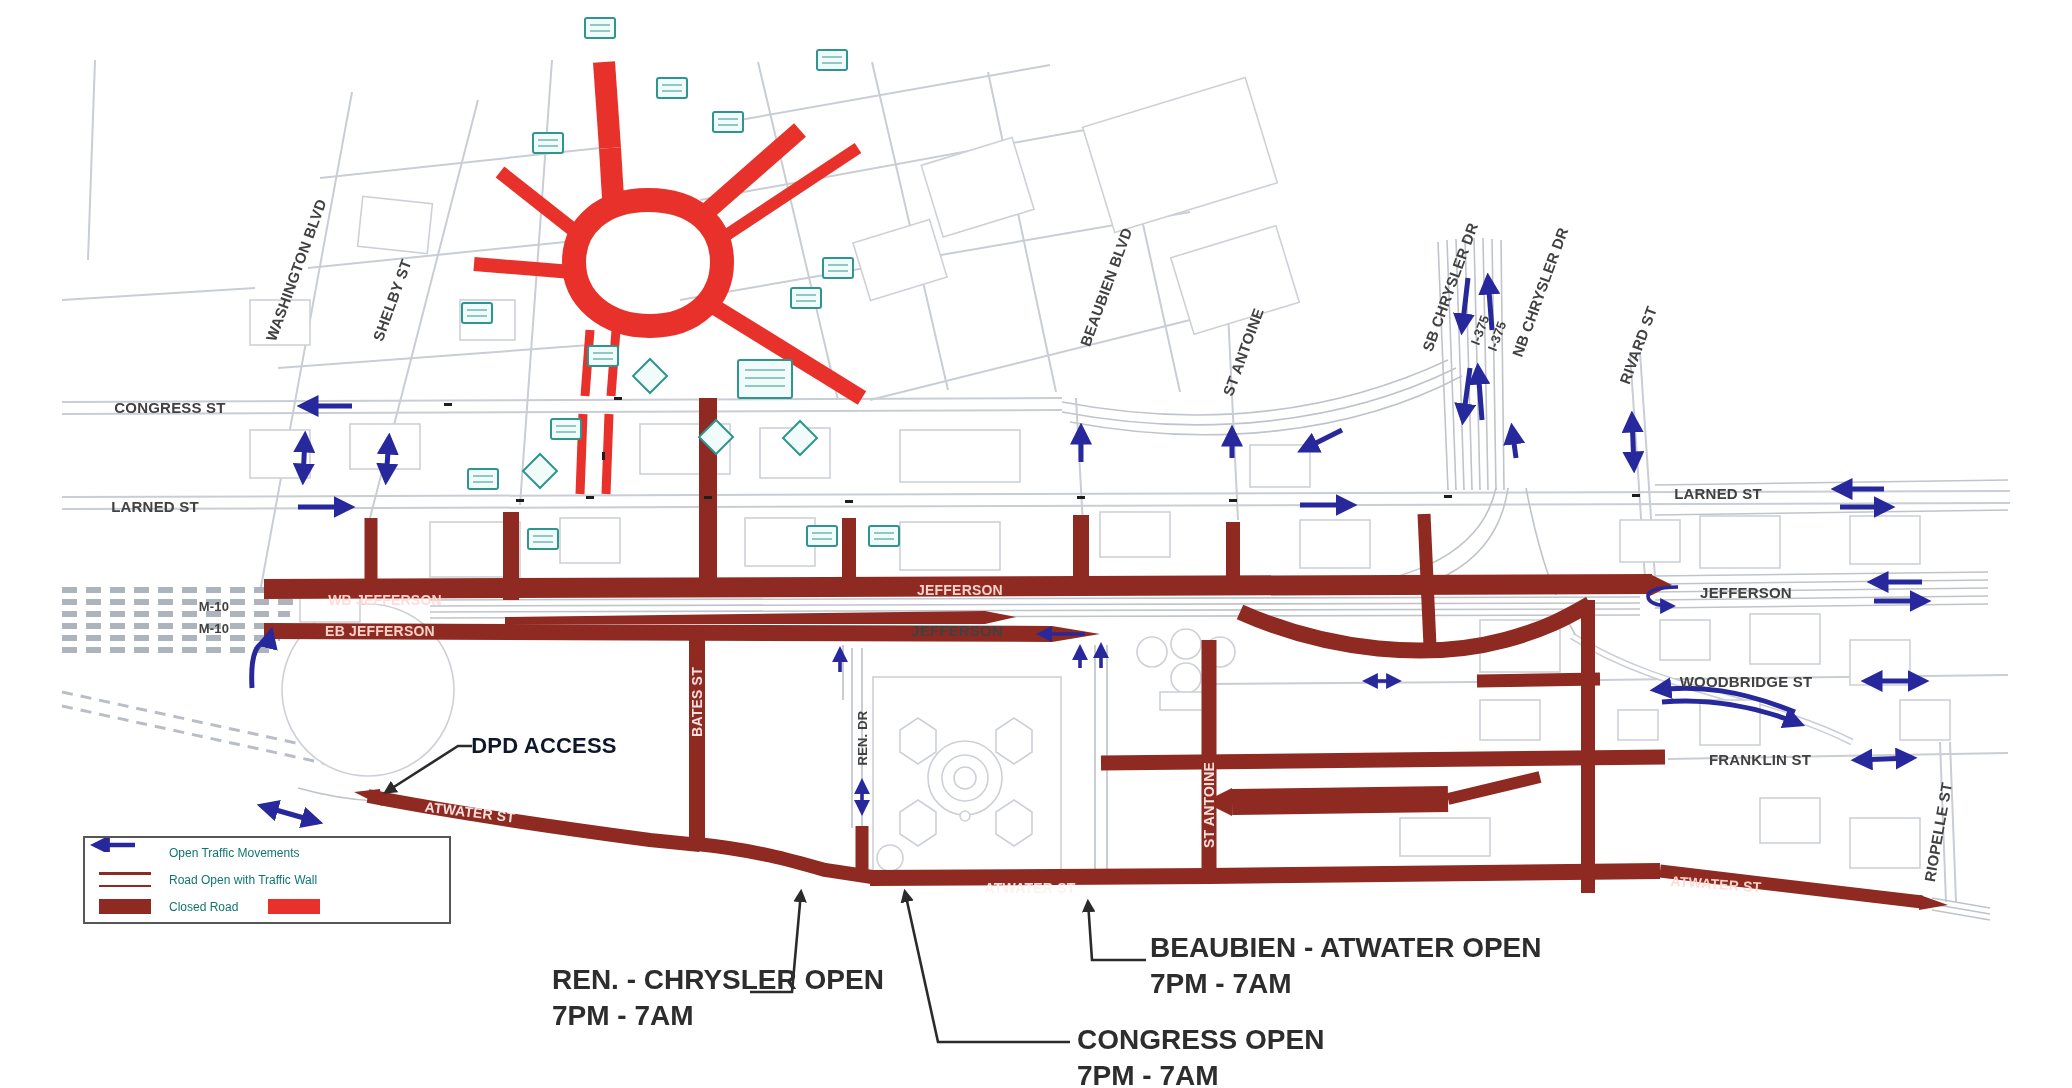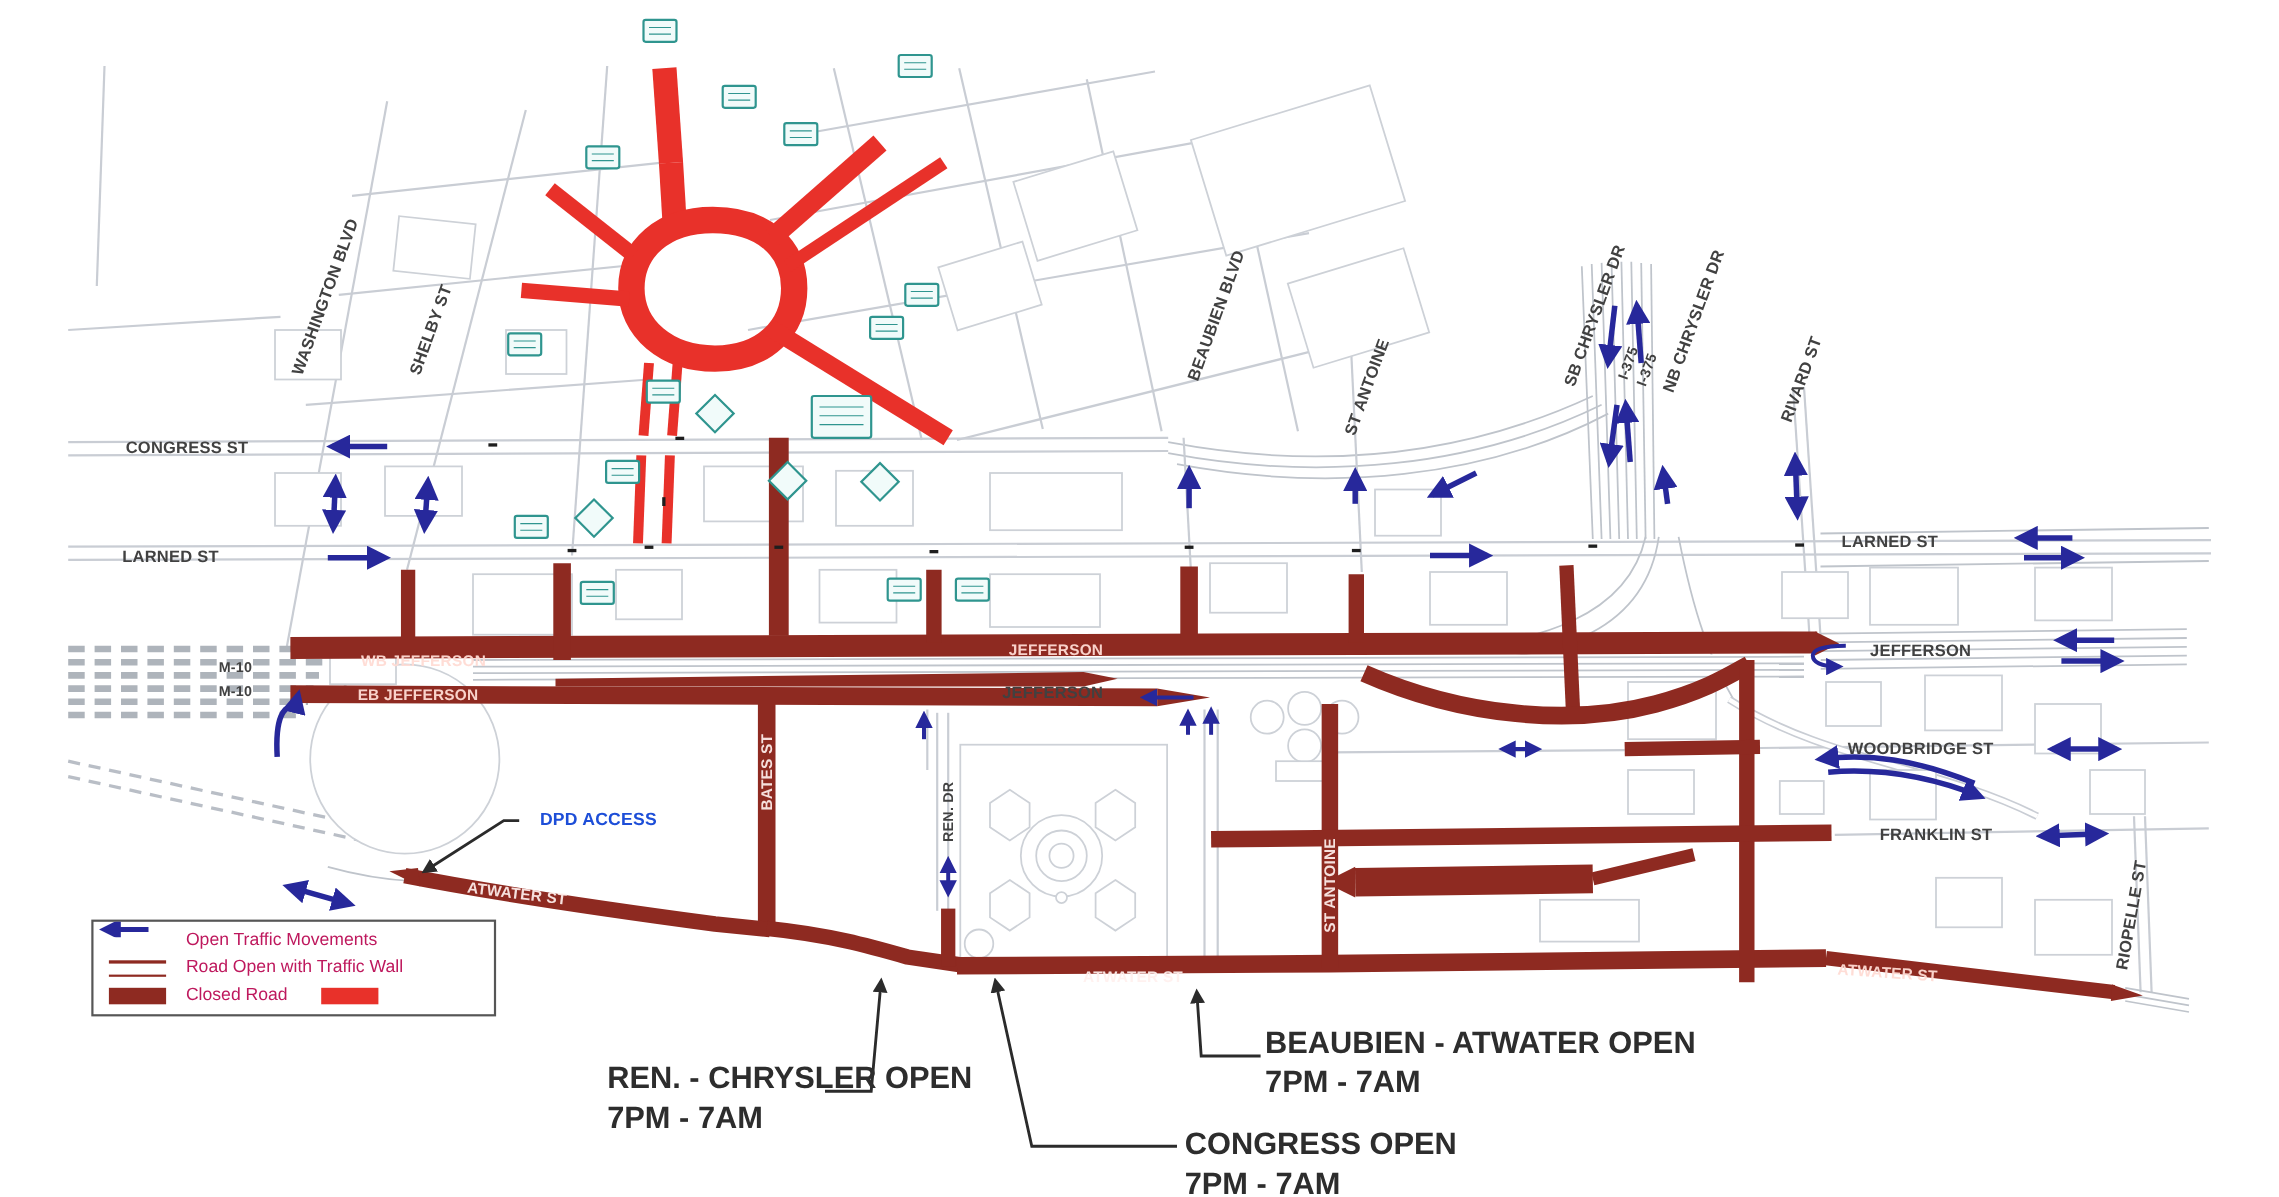--- a/index.html
+++ b/index.html
@@ -29,28 +29,28 @@
 
   
   .lbl{position:absolute;font-weight:700;font-size:15px;color:#414141;white-space:nowrap;
        transform:translate(-50%,-50%);letter-spacing:.2px;}
   .r70{transform:translate(-50%,-50%) rotate(-70deg);}
   .r90{transform:translate(-50%,-50%) rotate(-90deg);}
   .r80{transform:translate(-50%,-50%) rotate(-80deg);}
   .wh{color:rgba(255,240,238,.92);font-size:14px;}
   .pk{color:rgba(255,219,212,.95);font-size:14px;}
   .sm{font-size:13px;}
-  .big{font-size:16px;color:#1d4ed8;}
+  .big{font-size:22px;color:#0f172a;}
   .ann{position:absolute;font-weight:700;font-size:28px;color:#2d2d2d;line-height:1.3;white-space:nowrap;}
 
   
   .legend{position:absolute;left:83px;top:836px;width:368px;height:88px;border:2px solid #565656;
           background:#fff;box-sizing:border-box;padding:8px 12px;display:flex;flex-direction:column;
           justify-content:space-between;z-index:5;}
-  .lrow{display:flex;align-items:center;gap:16px;font-size:16px;color:#be185d;}
+  .lrow{display:flex;align-items:center;gap:16px;font-size:12px;color:#0f766e;}
   .lsym{width:56px;display:flex;align-items:center;justify-content:center;flex:0 0 56px;}
   .sw-maroon{width:52px;height:15px;background:var(--closed-road,#8e2a21);}
   .sw-red{width:52px;height:15px;background:var(--closed-road-bright,#e8312a);margin-left:14px;}
   .barrier{width:52px;height:10px;border-top:3px solid var(--closed-road,#8e2a21);
            border-bottom:2px solid var(--closed-road,#8e2a21);}
 </style>
 </head>
 <body>
 
 <div id="stage">

